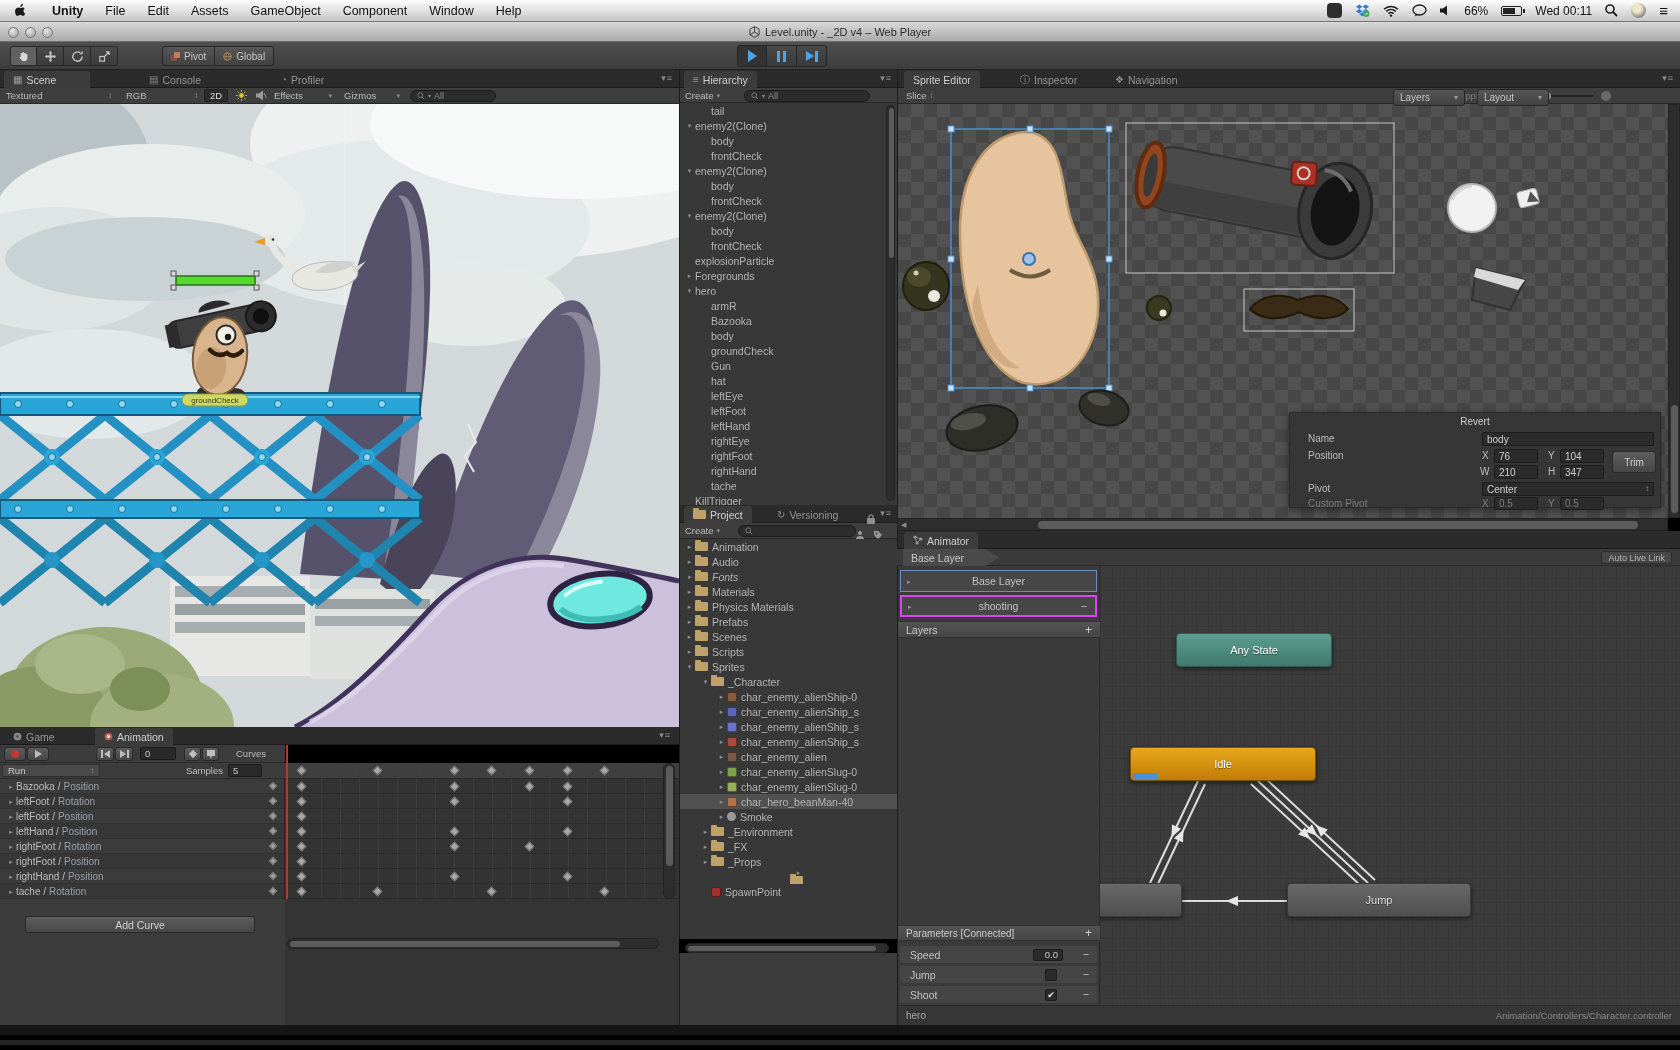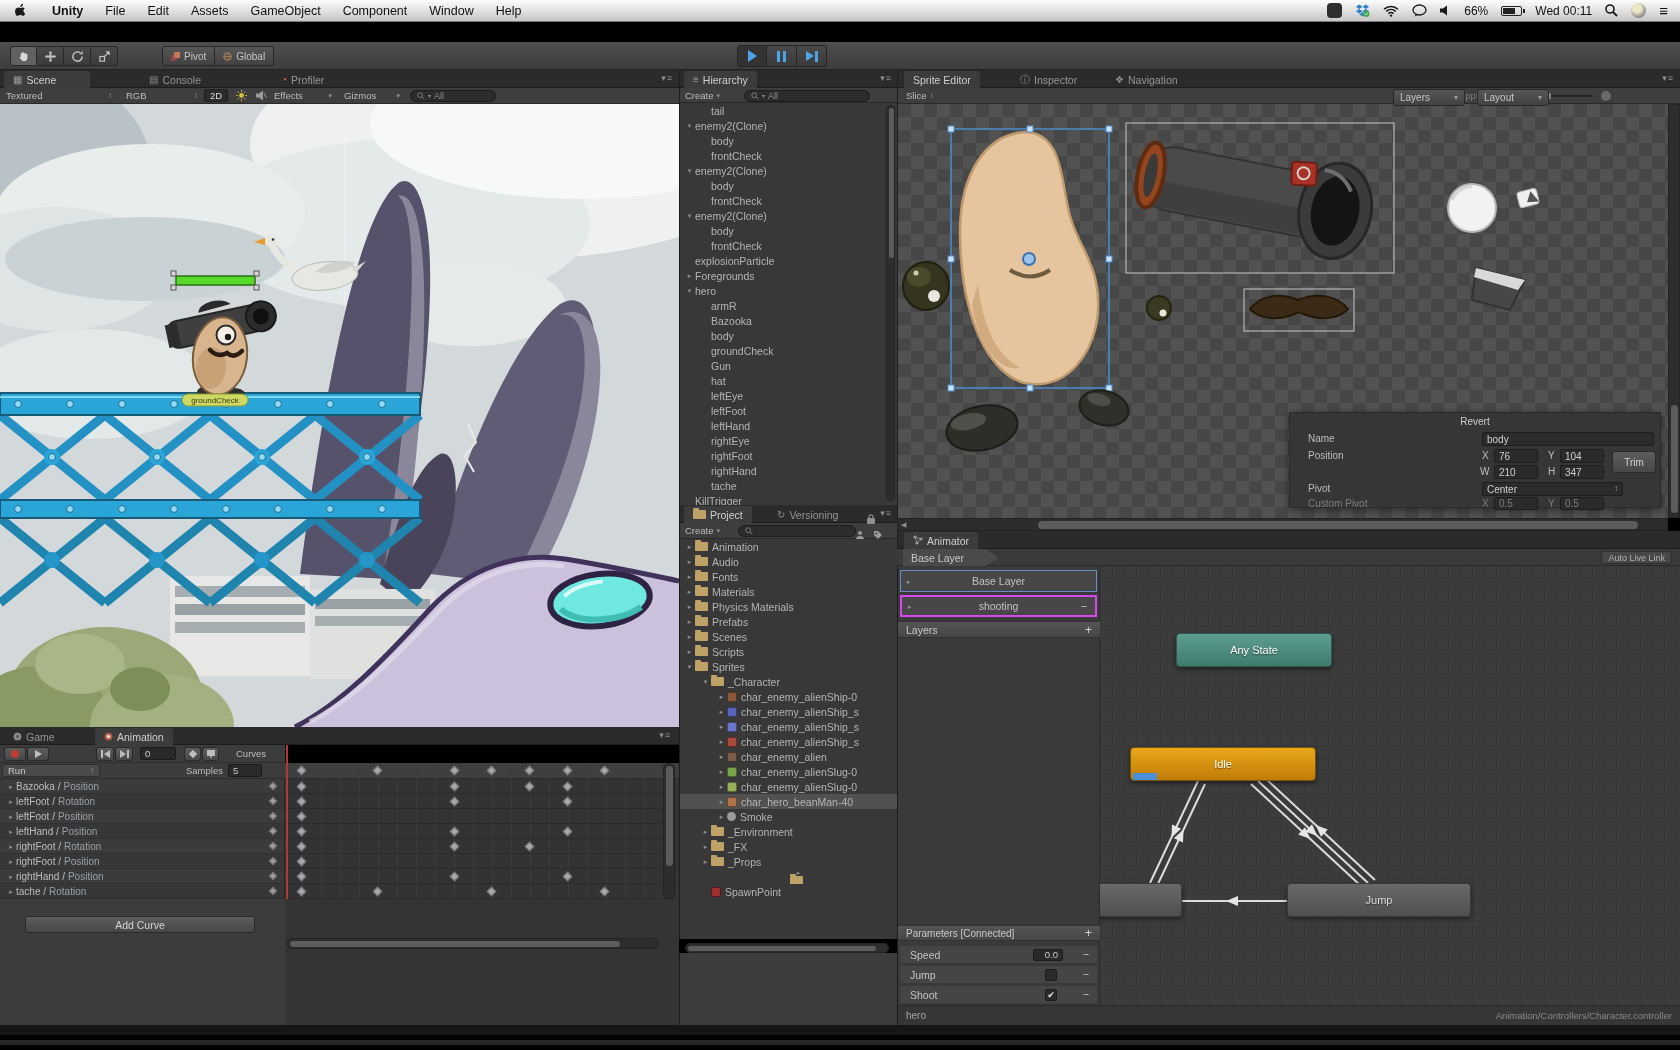--- a/index.html
+++ b/index.html
@@ -142,20 +142,31 @@
           <svg width="13" height="13" viewBox="0 0 13 13">
             <circle cx="5" cy="5" r="4" fill="none" stroke="#1a1a1a" stroke-width="1.6"></circle>
             <line x1="8" y1="8" x2="12" y2="12" stroke="#1a1a1a" stroke-width="1.8"></line>
           </svg>
         </span>
       <span class="appcirc"></span>
       <span style="font-size:15px;font-weight:bold" class="glyph">≡</span>
     </div>
   </div>
 
+  <div class="abs titlebar">
+    <span class="light" style="left:8px"></span>
+    <span class="light" style="left:25px"></span>
+    <span class="light" style="left:42px"></span>
+    <div class="wtitle">
+      <svg width="11" height="12" viewBox="0 0 10 11">
+          <path d="M5 .5 9.2 2.9v5.2L5 10.5.8 8.1V2.9Z M5 .5v5M5 5.5.8 8.1M5 5.5l4.2 2.6" fill="none" stroke="#3f3f3f" stroke-width=".9"></path>
+        </svg>
+      <span>Level.unity - _2D v4 – Web Player</span>
+    </div>
+  </div>
 
   <div class="abs unibar">
     <div class="toolgrp" style="left:10px">
       <div class="toolbtn on">
           <svg width="13" height="13" viewBox="0 0 14 14">
             <path fill="#d8d8d8" d="M4 8V4.2a.9.9 0 0 1 1.8 0V3a.9.9 0 0 1 1.8 0v1a.9.9 0 0 1 1.8 0v1a.9.9 0 0 1 1.8 0v3.6c0 2.2-1.5 3.4-3.6 3.4-1.9 0-2.8-.8-3.6-2.2L2.9 8.6c-.5-.8.4-1.7 1.1-.6z"></path>
           </svg>
         </div>
       <div class="toolbtn">
           <svg width="13" height="13" viewBox="0 0 14 14">
@@ -773,21 +784,21 @@
       <div class="tree-row" style="padding-left: 4px;">
         <span class="arr glyph">▸</span>
         <span class="folder-ic"></span>
         <span>Animation</span>
       </div>
       <div class="tree-row" style="padding-left: 4px;">
         <span class="arr glyph">▸</span>
         <span class="folder-ic"></span>
         <span>Audio</span>
       </div>
-      <div class="tree-row" style="padding-left: 4px;">
+      <div class="tree-row" style="padding-left: 4px; font-style: italic;">
         <span class="arr glyph">▸</span>
         <span class="folder-ic"></span>
         <span>Fonts</span>
       </div>
       <div class="tree-row" style="padding-left: 4px;">
         <span class="arr glyph">▸</span>
         <span class="folder-ic"></span>
         <span>Materials</span>
       </div>
       <div class="tree-row" style="padding-left: 4px;">
@@ -1005,21 +1016,21 @@
       <span class="srow" style="left:192px;top:37px">X</span>
       <div class="abs sfield" style="left:204px;top:36px;width:44px;height:14px">76</div>
       <span class="srow" style="left:258px;top:37px">Y</span>
       <div class="abs sfield" style="left:270px;top:36px;width:44px;height:14px">104</div>
       <span class="srow" style="left:190px;top:53px">W</span>
       <div class="abs sfield" style="left:204px;top:52px;width:44px;height:14px">210</div>
       <span class="srow" style="left:258px;top:53px">H</span>
       <div class="abs sfield" style="left:270px;top:52px;width:44px;height:14px">347</div>
       <div class="abs btn" style="left:322px;top:38px;width:44px;height:22px;font-size:10px">Trim</div>
       <span class="srow" style="left:18px;top:70px">Pivot</span>
-      <div class="abs sfield" style="left:192px;top:69px;width:141px;height:14px;justify-content:space-between">
+      <div class="abs sfield" style="left:192px;top:69px;width:172px;height:14px;justify-content:space-between">
           <span>Center</span>
           <span class="glyph" style="color:#8e8e8e;font-size:8px">↕</span>
         </div>
       <span class="srow gray" style="left:18px;top:85px">Custom Pivot</span>
       <span class="srow gray" style="left:192px;top:85px">X</span>
       <div class="abs sfield gray" style="left:204px;top:84px;width:44px;height:13px;color:#7d7d7d">0.5</div>
       <span class="srow gray" style="left:258px;top:85px">Y</span>
       <div class="abs sfield gray" style="left:270px;top:84px;width:44px;height:13px;color:#7d7d7d">0.5</div>
     </div>
   </div>

